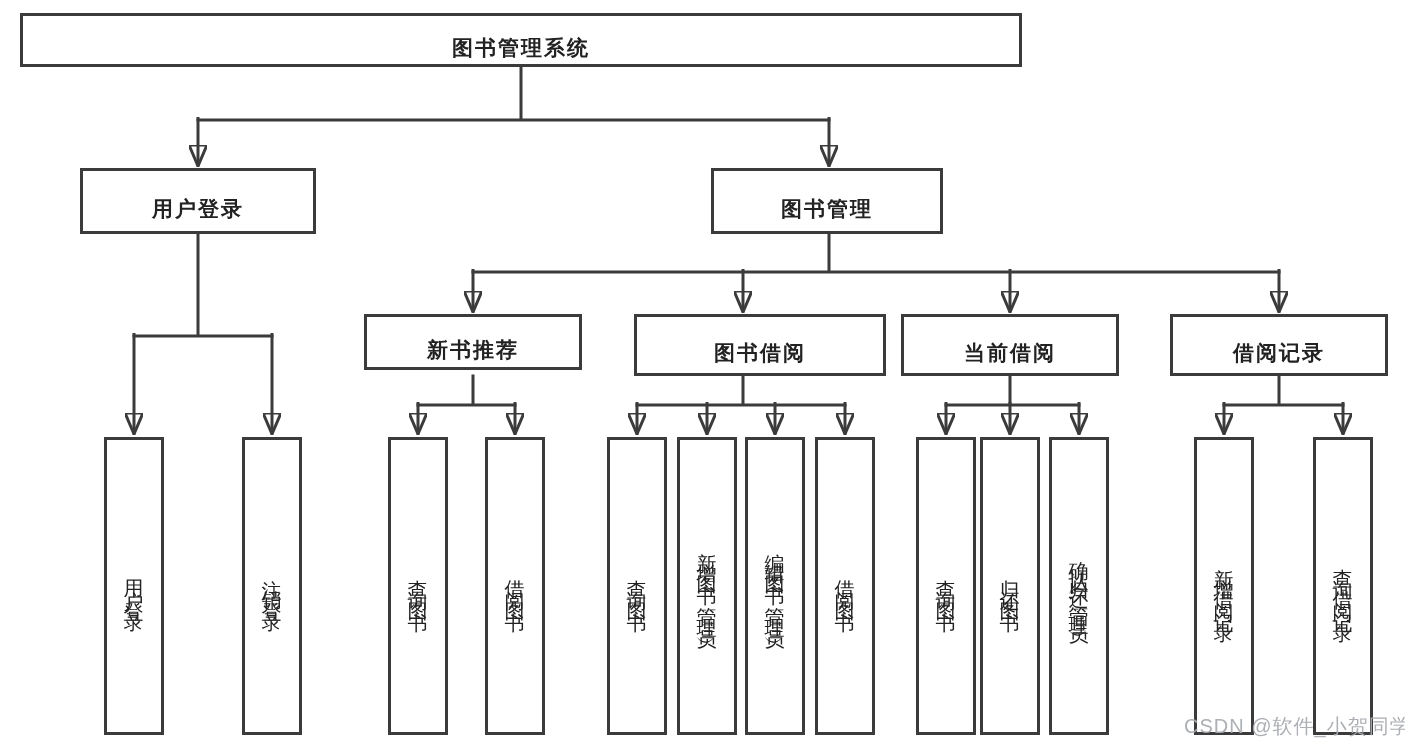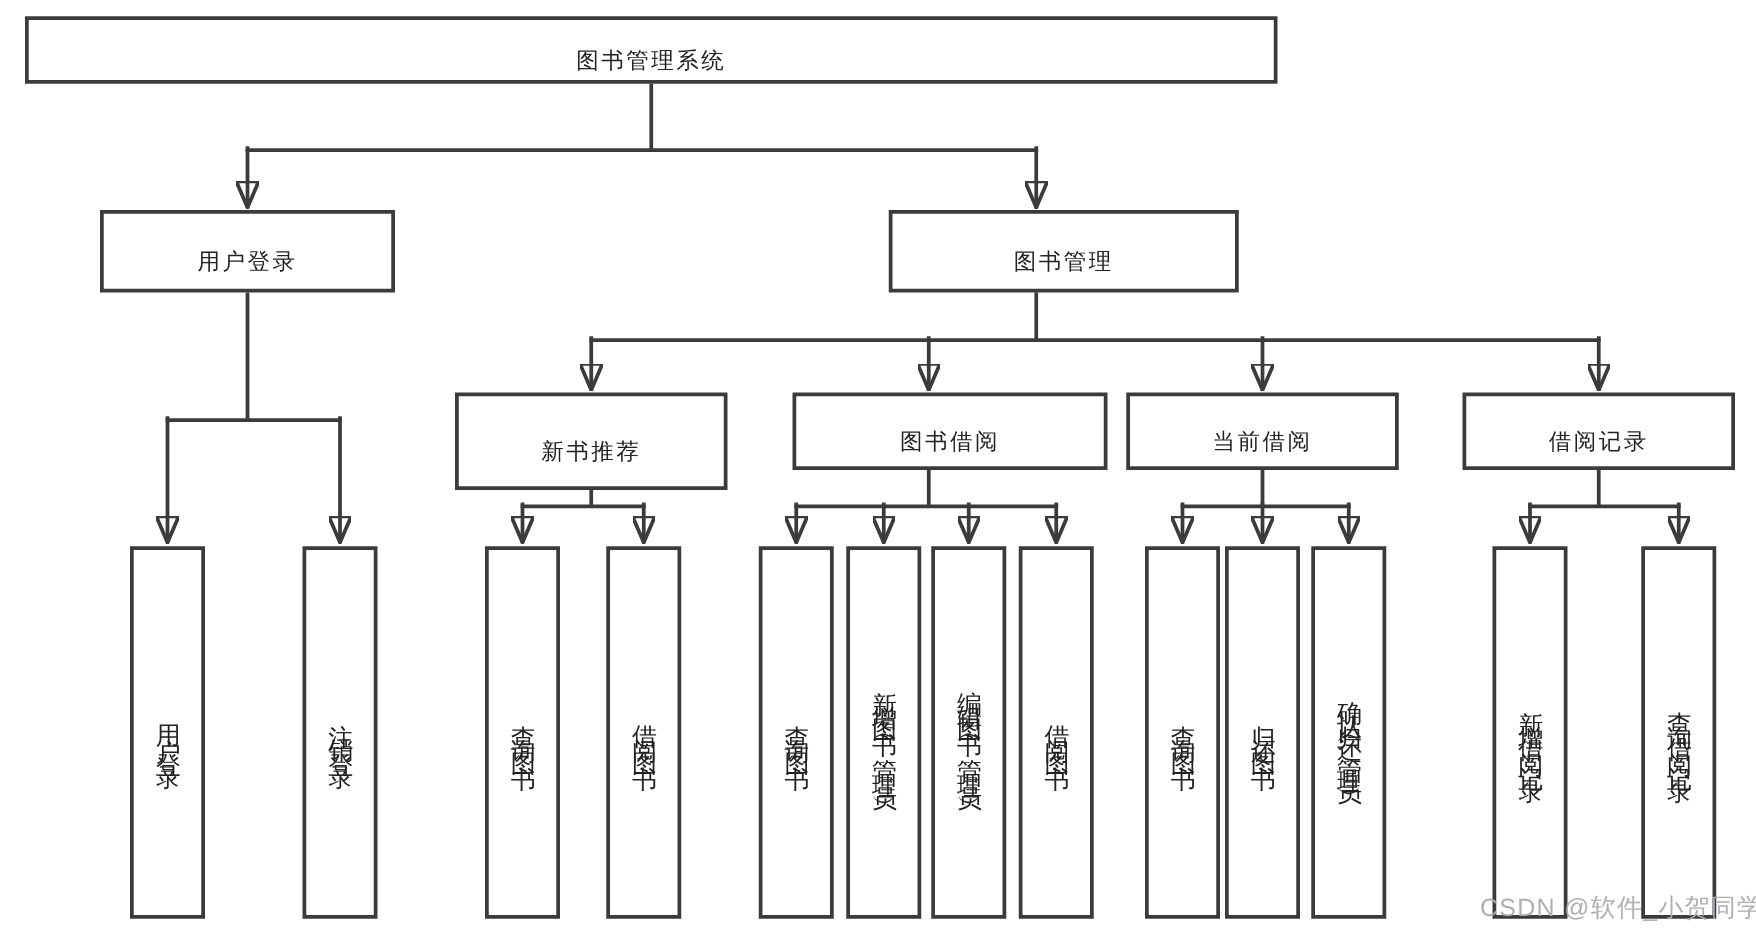--- a/index.html
+++ b/index.html
@@ -26,22 +26,22 @@
     position: absolute;
     box-sizing: border-box;
     background: #ffffff;
     border: 3px solid #3b3b3b;
     display: flex;
     align-items: center;
     justify-content: center;
     color: #222222;
   }
   .h-label {
-    font-size: 18px;
-    font-weight: 400;
+    font-size: 21px;
+    font-weight: 700;
     letter-spacing: 2px;
     white-space: nowrap;
     margin-top: 16px;
   }
   .v-label {
     writing-mode: vertical-rl;
     text-orientation: mixed;
     font-size: 20px;
     font-weight: 500;
     letter-spacing: 11px;
@@ -119,25 +119,25 @@
     </g>
   </svg>
 
   <div class="box" style="left:20px; top:13px; width:1002px; height:54px">
     <span class="h-label">图书管理系统</span>
   </div>
 
   <div class="box" style="left:80px; top:168px; width:236px; height:66px">
     <span class="h-label">用户登录</span>
   </div>
-  <div class="box" style="left:711px; top:168px; width:280px; height:66px">
+  <div class="box" style="left:711px; top:168px; width:232px; height:66px">
     <span class="h-label">图书管理</span>
   </div>
 
-  <div class="box" style="left:364px; top:314px; width:218px; height:78px">
+  <div class="box" style="left:364px; top:314px; width:218px; height:56px">
     <span class="h-label">新书推荐</span>
   </div>
   <div class="box" style="left:634px; top:314px; width:252px; height:62px">
     <span class="h-label">图书借阅</span>
   </div>
   <div class="box" style="left:1170px; top:314px; width:218px; height:62px">
     <span class="h-label">借阅记录</span>
   </div>
   <div class="box" style="left:901px; top:314px; width:218px; height:62px">
     <span class="h-label">当前借阅</span>

